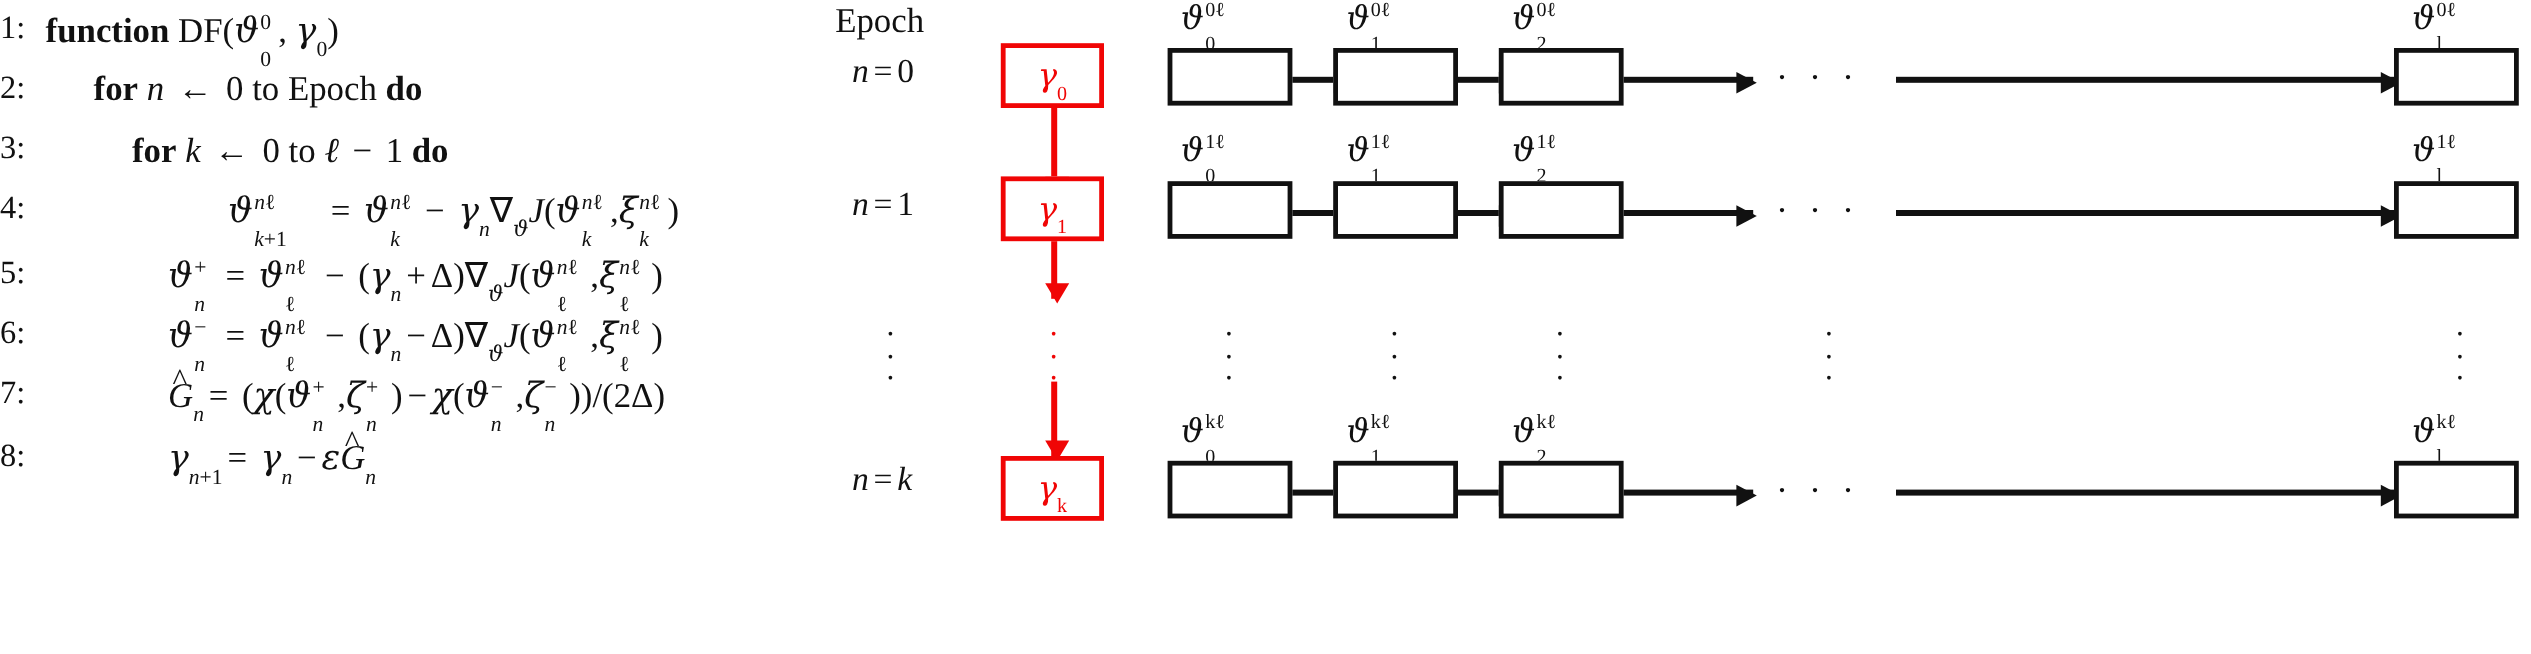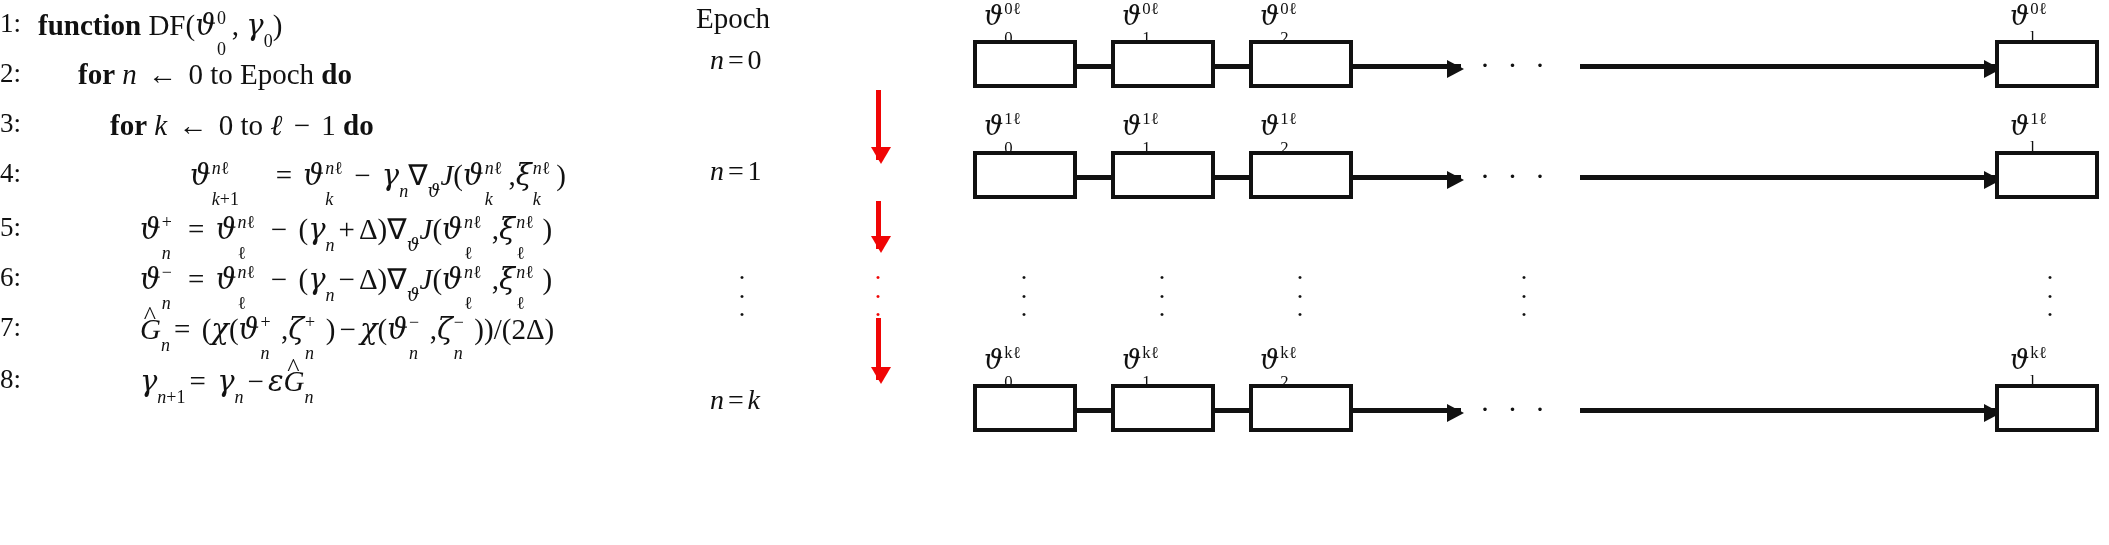--- a/index.html
+++ b/index.html
@@ -271,20 +271,23 @@
     </div>
   </div>
 
   <div id="diagram">
 
     <div class="epoch-title" style="left:6px; top:2px;">Epoch</div>
 
     <div class="dg-label math" style="left:20px; top:44px;">
       <span class="mi">n</span><span class="op">=</span><span class="mup">0</span>
     </div>
+    <div class="gbox math" style="left:144px; top:36px;">
+      <span><span class="sym">γ</span><sub class="s">0</sub></span>
+    </div>
 
     <div class="tlabel math" style="left:294px; top:0px;">
       <span class="sym">ϑ</span><span class="ss"><span class="sup">0ℓ</span><span class="sub">0</span></span>
     </div>
     <div class="tlabel math" style="left:432px; top:0px;">
       <span class="sym">ϑ</span><span class="ss"><span class="sup">0ℓ</span><span class="sub">1</span></span>
     </div>
     <div class="tlabel math" style="left:570px; top:0px;">
       <span class="sym">ϑ</span><span class="ss"><span class="sup">0ℓ</span><span class="sub">2</span></span>
     </div>
@@ -300,20 +303,23 @@
     <div class="harrow" style="left:663px; top:64px; width:108px;"></div>
     <div class="hdots" style="left:790px; top:50px;">· · ·</div>
     <div class="harrow" style="left:890px; top:64px; width:418px;"></div>
     <div class="tbox" style="left:1305px; top:40px;"></div>
 
     <div class="varrow" style="left:186px; top:90px; height:70px;"></div>
 
     <div class="dg-label math" style="left:20px; top:155px;">
       <span class="mi">n</span><span class="op">=</span><span class="mup">1</span>
     </div>
+    <div class="gbox math" style="left:144px; top:147px;">
+      <span><span class="sym">γ</span><sub class="s">1</sub></span>
+    </div>
     <div class="tlabel math" style="left:294px; top:110px;">
       <span class="sym">ϑ</span><span class="ss"><span class="sup">1ℓ</span><span class="sub">0</span></span>
     </div>
     <div class="tlabel math" style="left:432px; top:110px;">
       <span class="sym">ϑ</span><span class="ss"><span class="sup">1ℓ</span><span class="sub">1</span></span>
     </div>
     <div class="tlabel math" style="left:570px; top:110px;">
       <span class="sym">ϑ</span><span class="ss"><span class="sup">1ℓ</span><span class="sub">2</span></span>
     </div>
     <div class="tlabel math" style="left:1320px; top:110px;">
@@ -365,20 +371,23 @@
       <div>.</div>
         <div>.</div>
         <div>.</div>
     </div>
 
     <div class="varrow" style="left:186px; top:318px; height:62px;"></div>
 
     <div class="dg-label math" style="left:20px; top:384px;">
       <span class="mi">n</span><span class="op">=</span><span class="mi">k</span>
     </div>
+    <div class="gbox math" style="left:144px; top:380px;">
+      <span><span class="sym">γ</span><sub class="s">k</sub></span>
+    </div>
     <div class="tlabel math" style="left:294px; top:344px;">
       <span class="sym">ϑ</span><span class="ss"><span class="sup">kℓ</span><span class="sub">0</span></span>
     </div>
     <div class="tlabel math" style="left:432px; top:344px;">
       <span class="sym">ϑ</span><span class="ss"><span class="sup">kℓ</span><span class="sub">1</span></span>
     </div>
     <div class="tlabel math" style="left:570px; top:344px;">
       <span class="sym">ϑ</span><span class="ss"><span class="sup">kℓ</span><span class="sub">2</span></span>
     </div>
     <div class="tlabel math" style="left:1320px; top:344px;">

